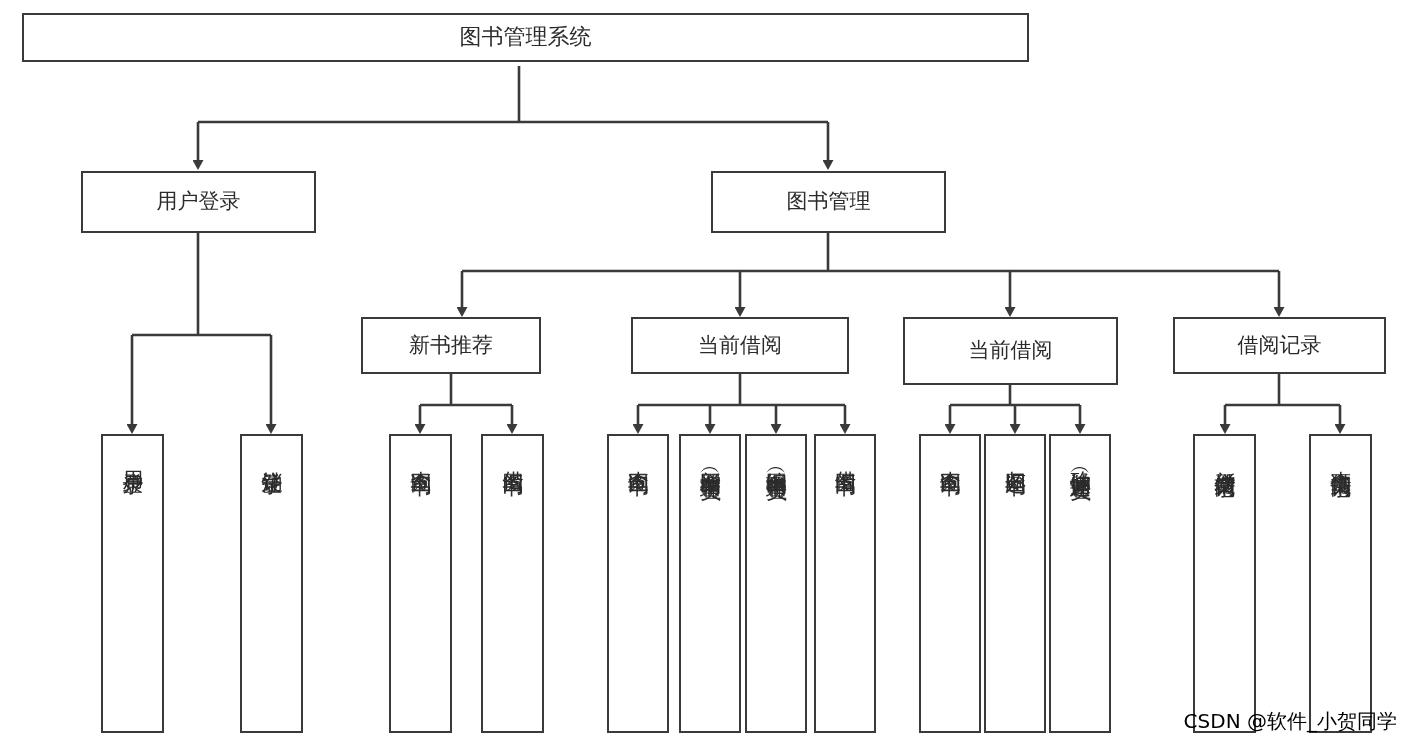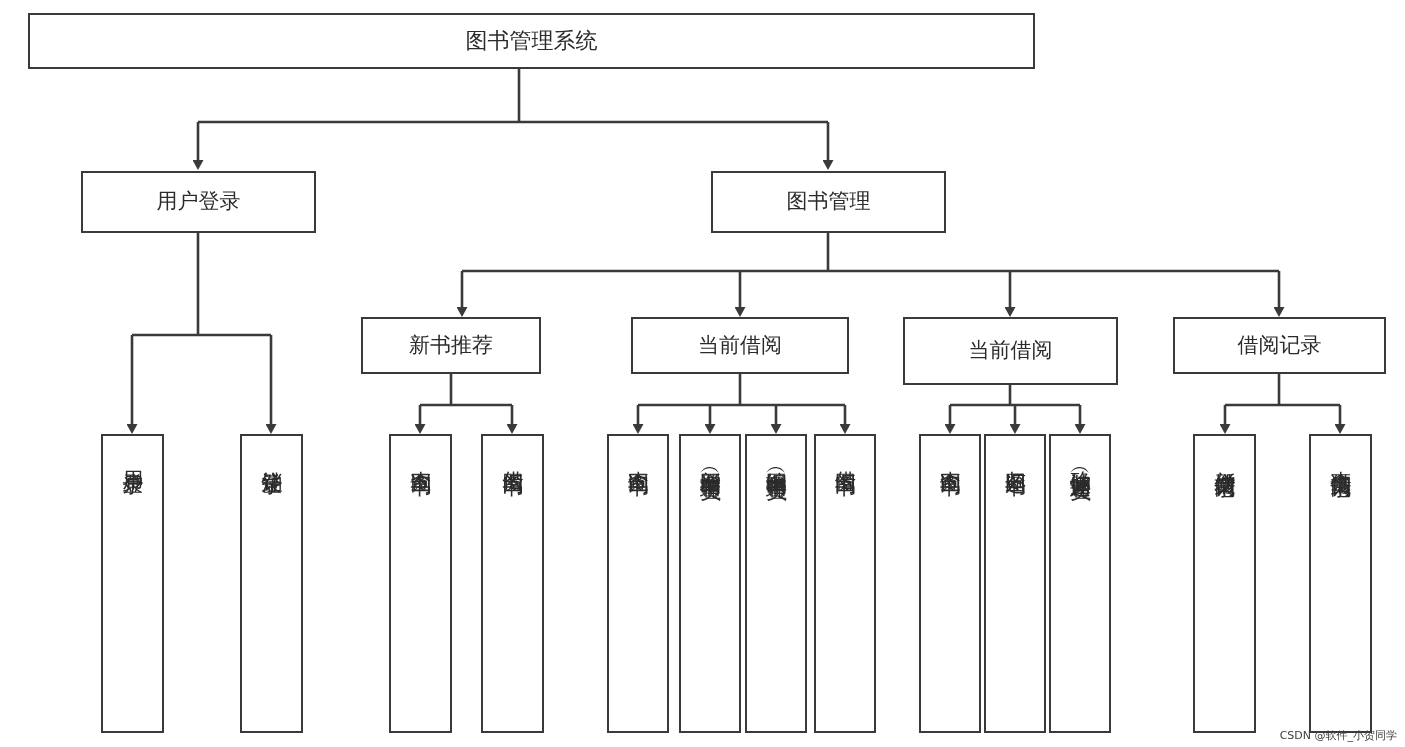--- a/index.html
+++ b/index.html
@@ -55,23 +55,23 @@
   .node.vert .label {
     writing-mode: vertical-rl;
     text-orientation: upright;
     font-size: 21px;
     letter-spacing: 1.5px;
     line-height: 1;
   }
   .watermark {
     position: absolute;
     right: 8px;
-    bottom: 4px;
-    font-size: 11px;
-    color: #404040;
+    bottom: 12px;
+    font-size: 20px;
+    color: #000000;
     z-index: 6;
     white-space: nowrap;
   }
 </style>
 </head>
 <body>
 
 <div id="canvas">
 
   <svg class="edges" viewBox="0 0 1405 747" xmlns="http://www.w3.org/2000/svg">
@@ -117,21 +117,21 @@
       <path d="M1015,405 L1015,425" marker-end="url(#arrow)"></path>
       <path d="M1080,405 L1080,425" marker-end="url(#arrow)"></path>
 
       <path d="M1279,374 L1279,405"></path>
       <path d="M1225,405 L1340,405"></path>
       <path d="M1225,405 L1225,425" marker-end="url(#arrow)"></path>
       <path d="M1340,405 L1340,425" marker-end="url(#arrow)"></path>
     </g>
   </svg>
 
-  <div class="node root horiz" style="left:28px; top:13px; width:1007px; height:56px;">
+  <div class="node root horiz" style="left:22px; top:13px; width:1007px; height:49px;">
     <span class="label">图书管理系统</span>
   </div>
 
   <div class="node horiz" style="left:81px; top:171px; width:235px; height:62px;">
     <span class="label">用户登录</span>
   </div>
   <div class="node horiz" style="left:711px; top:171px; width:235px; height:62px;">
     <span class="label">图书管理</span>
   </div>
 

